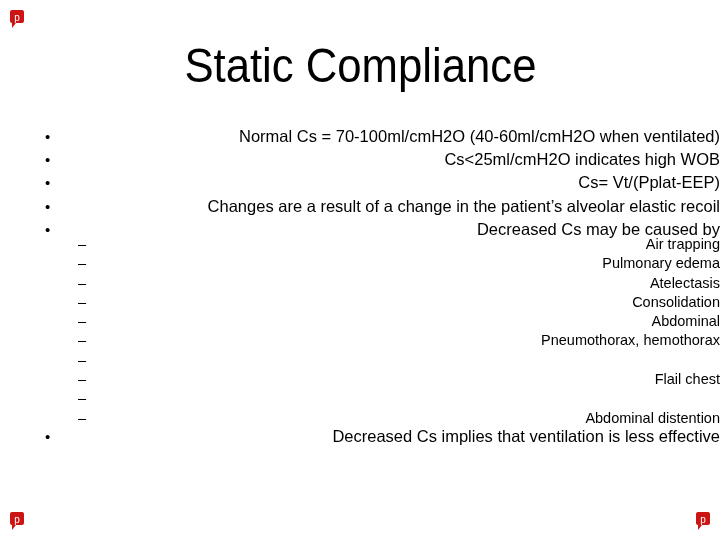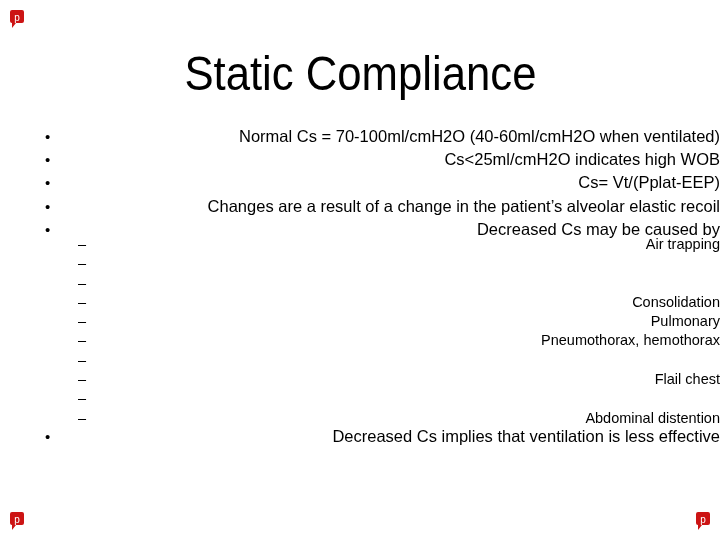--- a/index.html
+++ b/index.html
@@ -11,21 +11,20 @@
     overflow:hidden;
   }
   .slide { position:relative; width:720px; height:540px; background:#ffffff; }
 
   
   .title {
     position:absolute; top:34px; left:0; width:720px; height:64px;
     line-height:64px; text-align:center;
     font-size:48px; font-weight:400; color:#000;
     white-space:nowrap;
-    margin-top:8px;
   }
   .title-inner { display:inline-block; transform:scaleX(0.91); transform-origin:center; }
 
   
   .content { position:absolute; top:125px; left:0; width:720px; }
   .row { position:relative; white-space:nowrap; }
   .row.l1 { height:23.2px; line-height:23.2px; font-size:16.5px; }
   .row.l2 { height:19.3px; line-height:19.3px; font-size:14.5px; }
   .l1 + .l2 { margin-top:-6px; }
   .l2 + .l1 { margin-top:-3px; }
@@ -98,34 +97,36 @@
         <span class="txt">Decreased Cs may be caused by</span>
       </div>
 
       <div class="row l2">
         <span class="glyph">–</span>
         <span class="txt">Air trapping</span>
       </div>
 
       <div class="row l2">
         <span class="glyph">–</span>
+        <span class="txt">Pulmonary edema</span>
       </div>
 
       <div class="row l2">
         <span class="glyph">–</span>
+        <span class="txt">Atelectasis</span>
       </div>
 
       <div class="row l2">
         <span class="glyph">–</span>
         <span class="txt">Consolidation</span>
       </div>
 
       <div class="row l2">
         <span class="glyph">–</span>
-        <span class="txt">Pulmonary</span>
+        <span class="txt">Abdominal</span>
       </div>
 
       <div class="row l2">
         <span class="glyph">–</span>
         <span class="txt">Pneumothorax, hemothorax</span>
       </div>
 
       <div class="row l2">
         <span class="glyph">–</span>
       </div>

